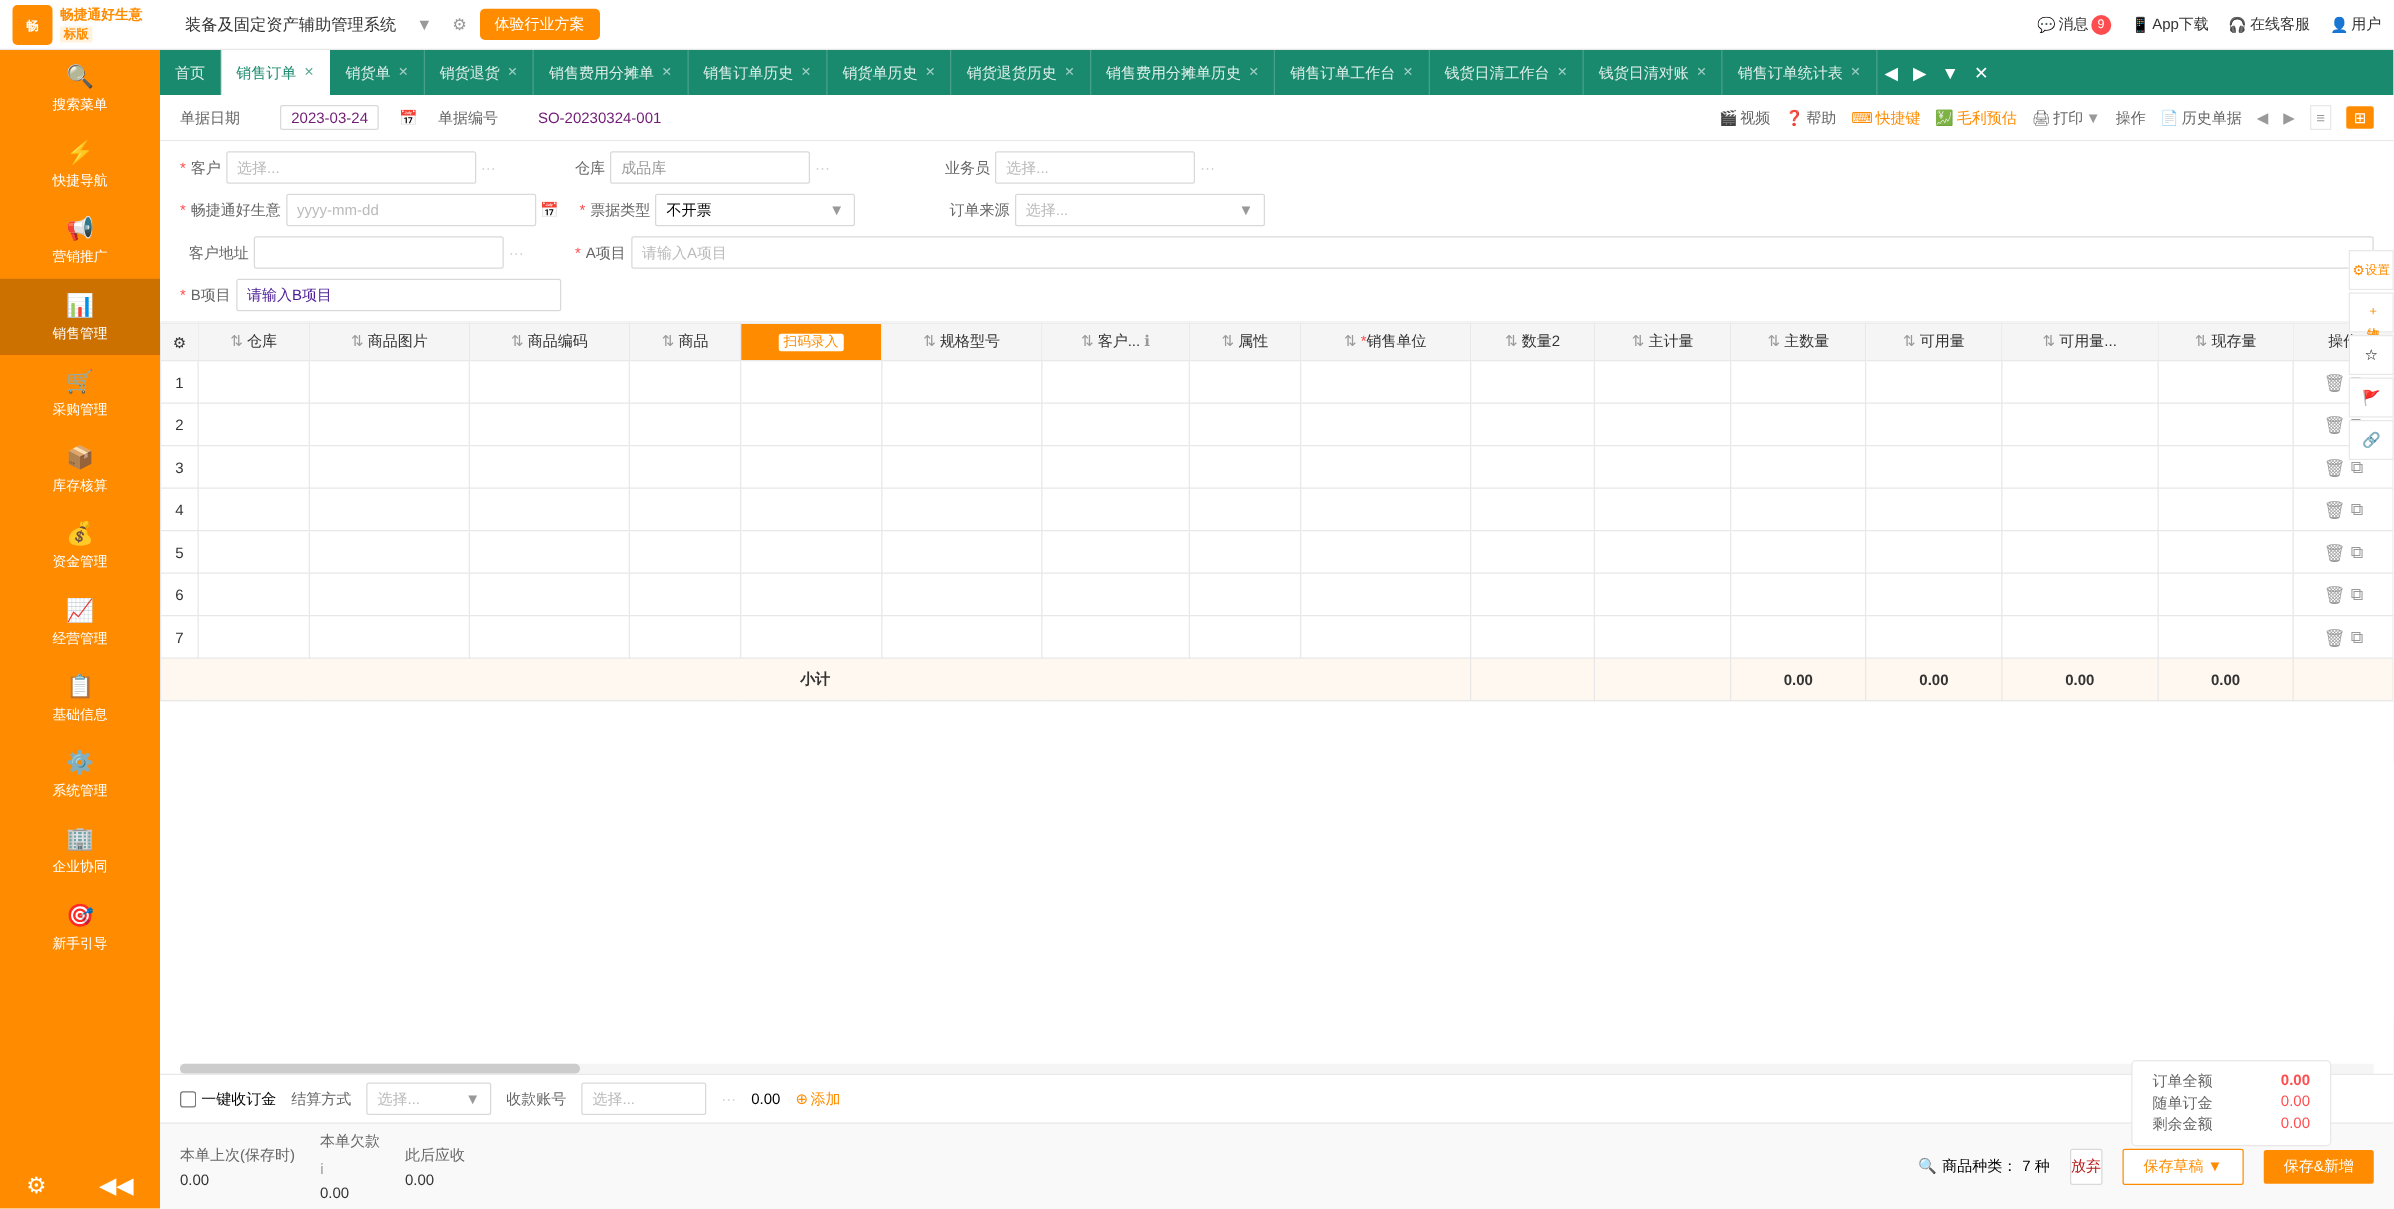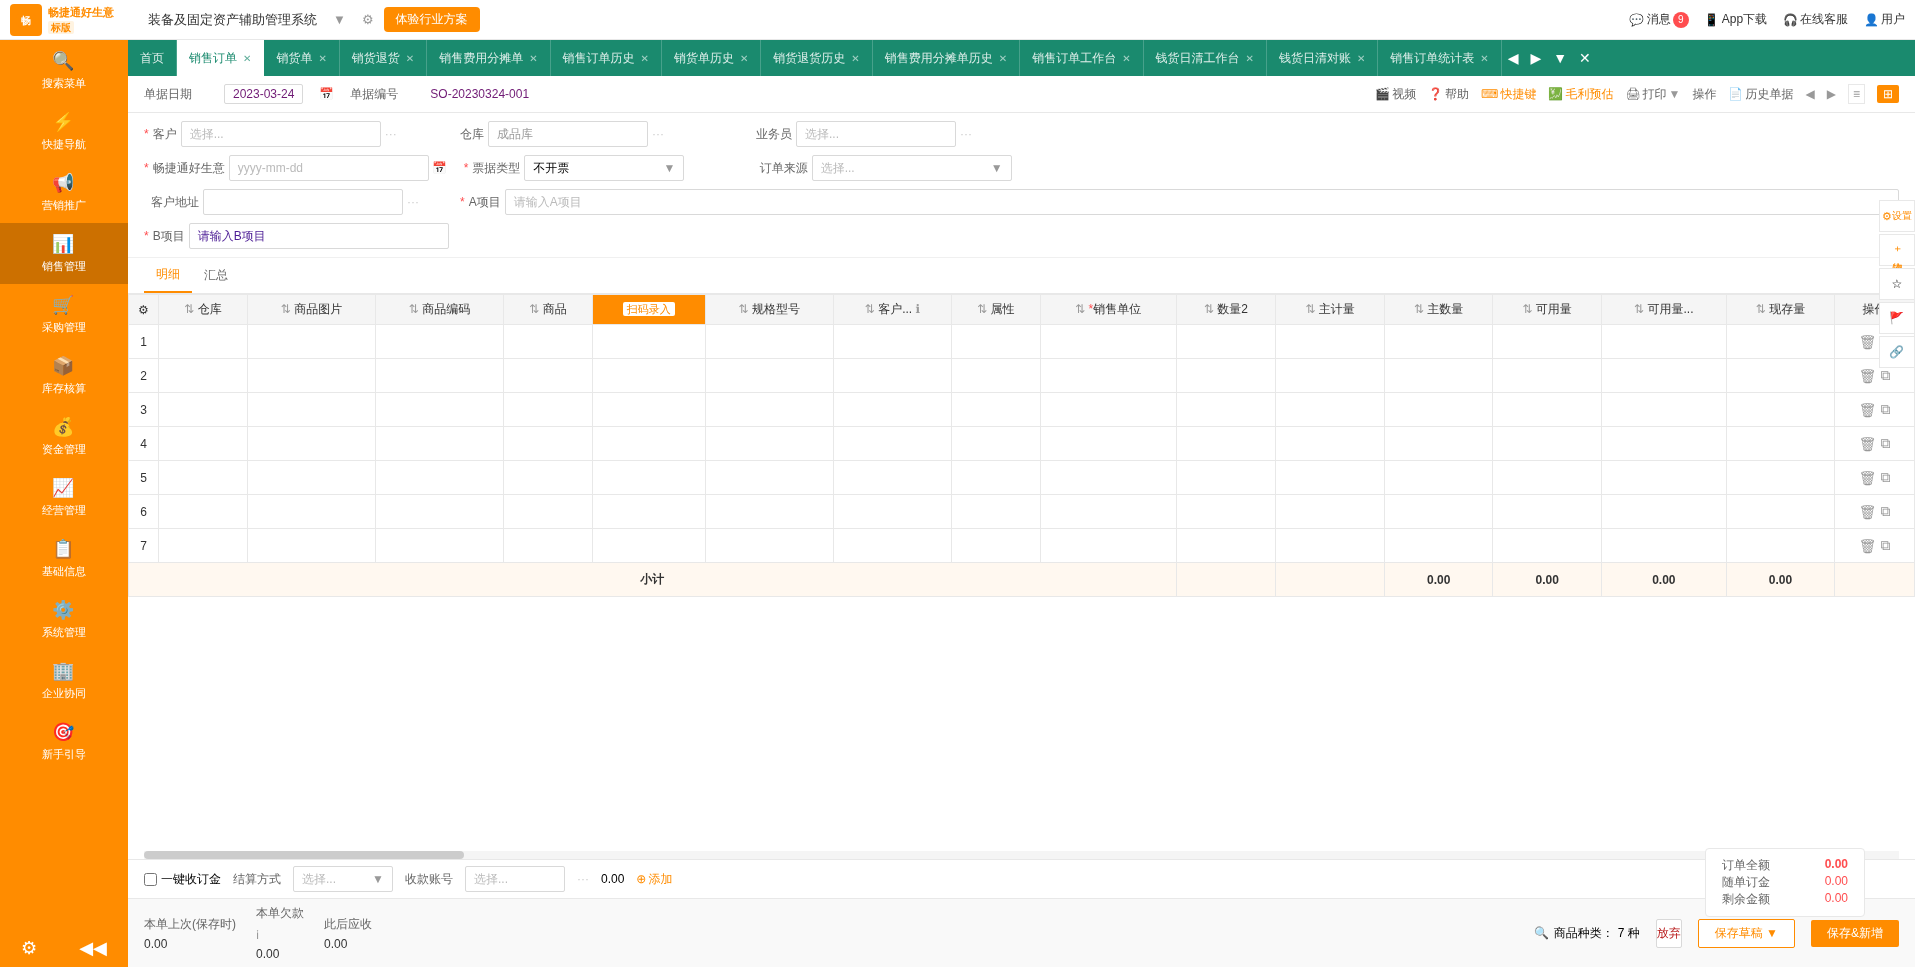--- a/index.html
+++ b/index.html
@@ -371,24 +371,20 @@
             <div style="display:flex;align-items:center;gap:4px;">
               <span style="color:#ff4d4f;font-size:12px;">*</span>
               <span class="form-label">B项目</span>
               <div class="field-input" style="min-width:260px;color:#4c1d95;">
                 <span>请输入B项目</span>
               </div>
             </div>
           </div>
         </div>
 
-        <div class="table-tabs">
-          <div class="table-tab active">明细</div>
-          <div class="table-tab">汇总</div>
-        </div>
 
         <div class="table-container">
           <table class="data-table">
             <thead>
               <tr>
                 <th style="width:30px;">⚙</th>
                 <th>
                   <span style="color:#999;cursor:pointer;">⇅</span>
                   仓库
                 </th>

